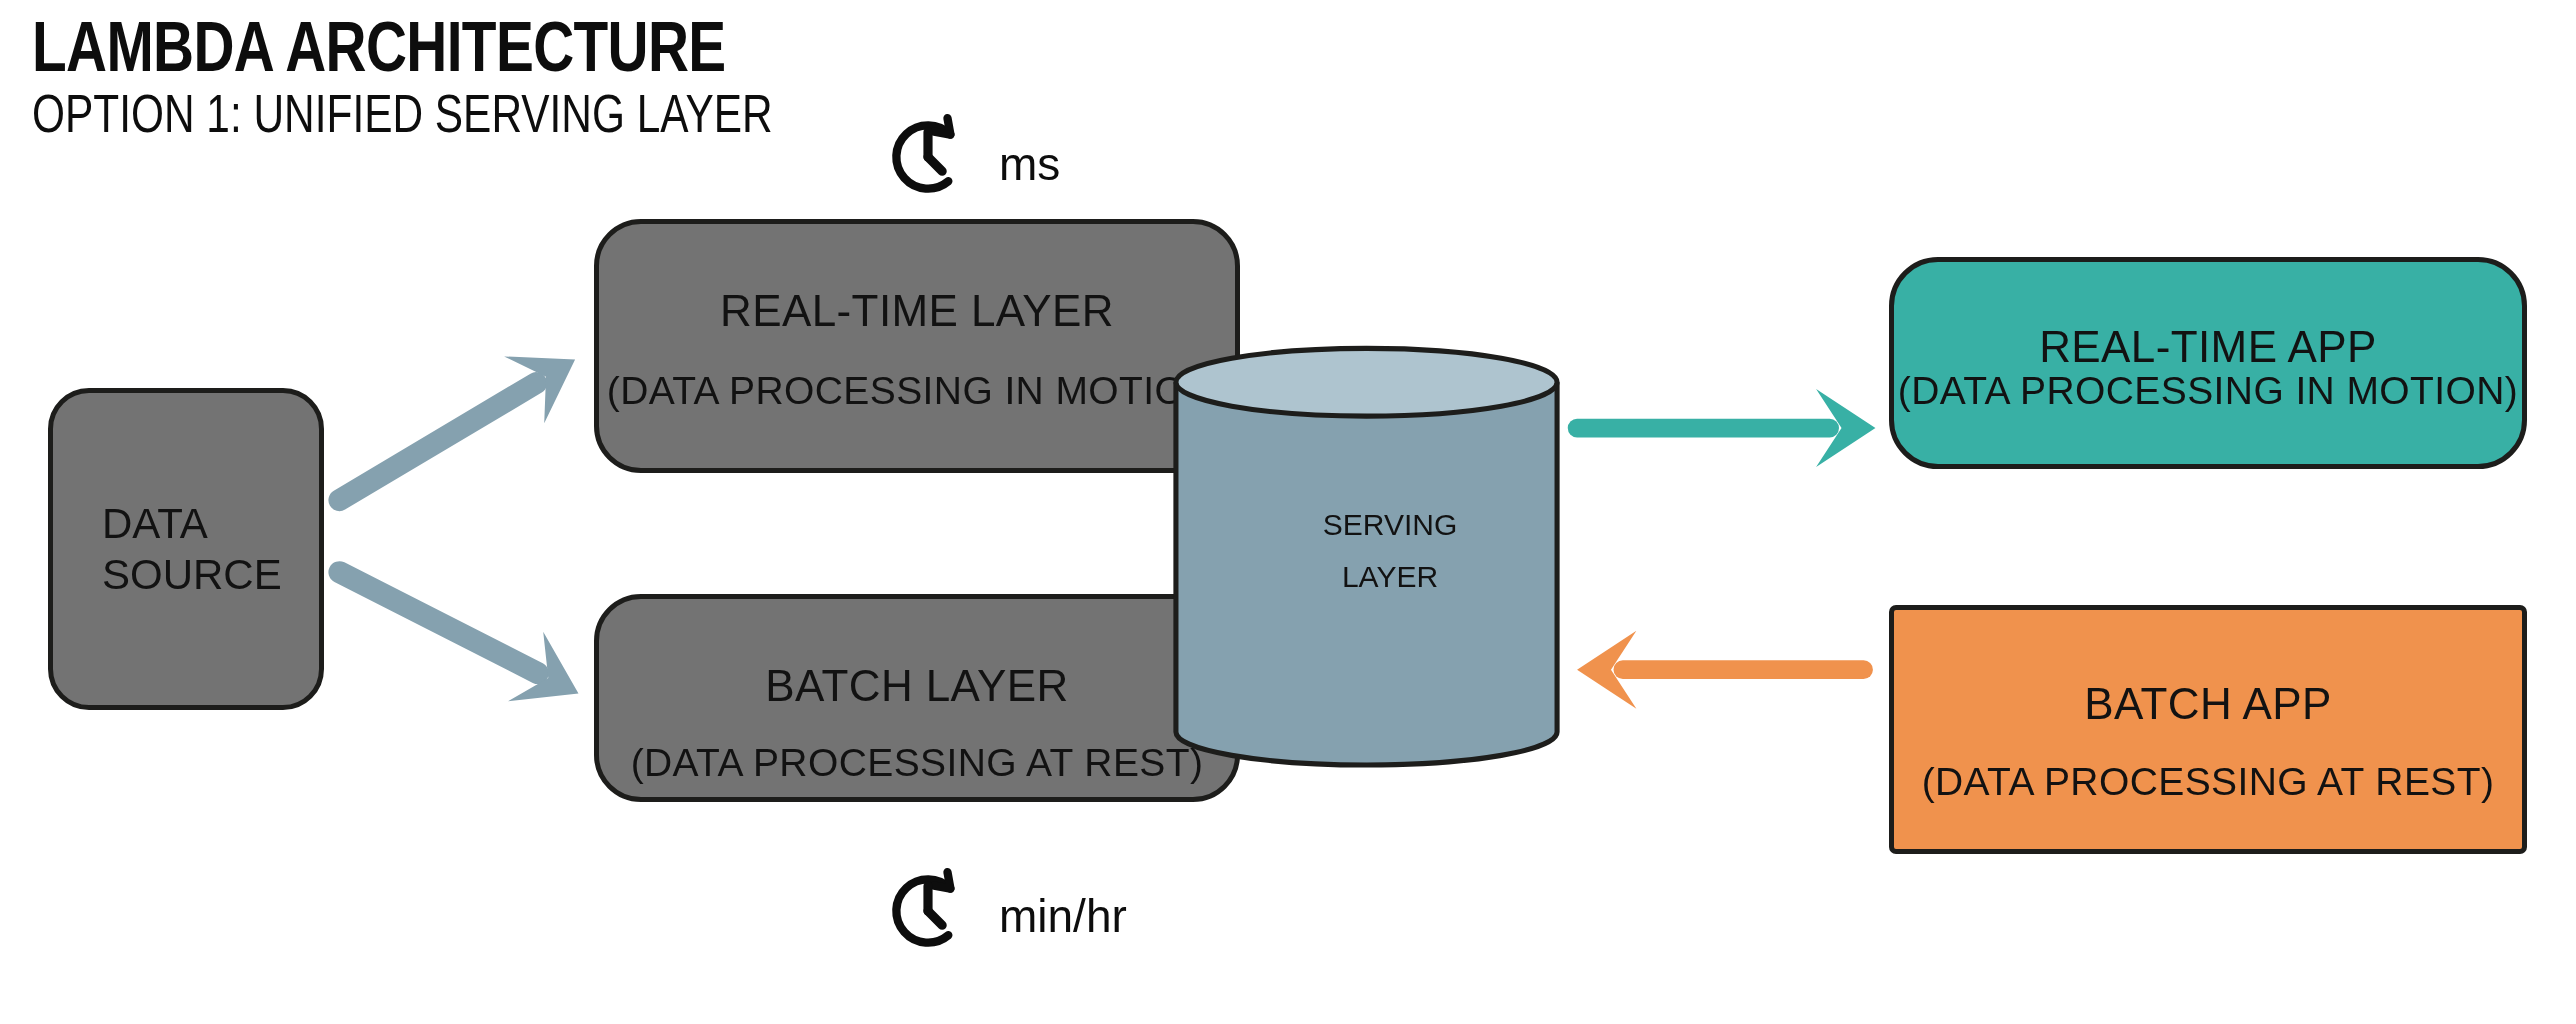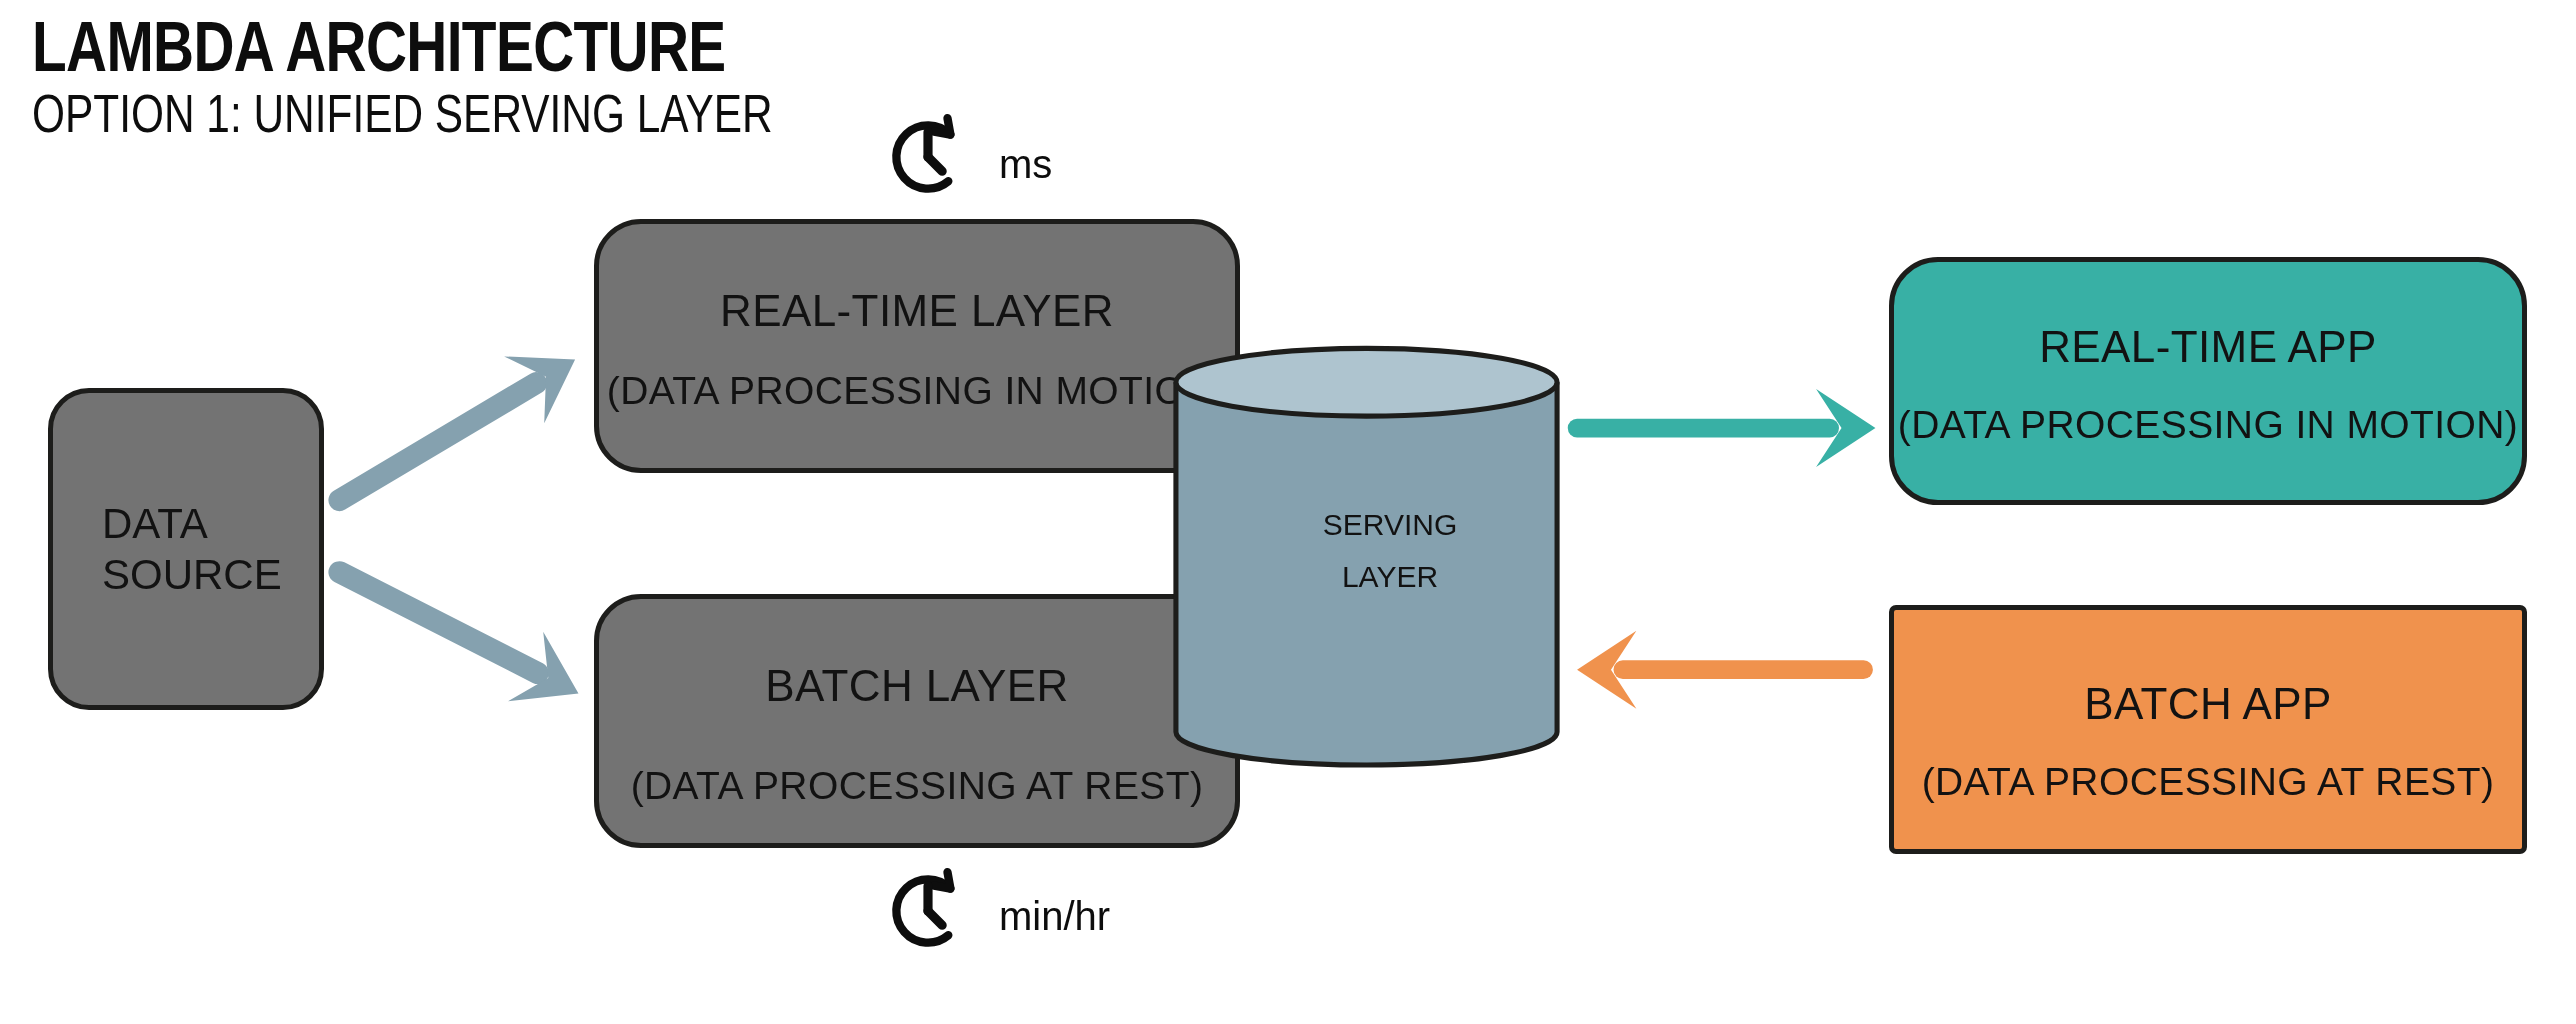--- a/index.html
+++ b/index.html
@@ -38,22 +38,22 @@
   .orange-node{background:#f0924d;}
   .node .node-title{
     font-size:44px;line-height:47px;font-weight:400;
     letter-spacing:0.4px;text-align:center;color:#121212;
   }
   .node .node-subtitle{
     font-size:39px;line-height:42px;font-weight:400;
     letter-spacing:0.4px;text-align:center;color:#121212;
   }
   #realtime-layer-box{left:594px;top:219px;width:646px;height:254px;border-radius:47px;padding-top:63px;row-gap:36px;}
-  #batch-layer-box{left:594px;top:594px;width:646px;height:254px;border-radius:47px;padding-top:63px;row-gap:56px;}
-  #realtime-app-box{left:1889px;top:257px;width:638px;height:248px;border-radius:49px;padding-top:61px;row-gap:34px;}
+  #batch-layer-box{left:594px;top:594px;width:646px;height:208px;border-radius:47px;padding-top:63px;row-gap:33px;}
+  #realtime-app-box{left:1889px;top:257px;width:638px;height:212px;border-radius:49px;padding-top:61px;}
   #batch-app-box{left:1889px;top:605px;width:638px;height:249px;border-radius:7px;padding-top:70px;row-gap:34px;}
   
   #data-source-box{
     left:48px;top:388px;width:276px;height:322px;border-radius:41px;
     justify-content:center;align-items:flex-start;
   }
   #data-source-box .node-label{
     font-size:42px;line-height:51px;padding-left:49px;width:153px;
     text-align:left;color:#121212;
   }
@@ -63,21 +63,21 @@
     position:absolute;left:1280px;top:499px;width:220px;z-index:6;
     font-size:30px;line-height:52px;text-align:center;color:#121212;
   }
   
   .arrows-svg{position:absolute;left:0;top:0;z-index:1;}
   
   .clock{position:absolute;z-index:3;}
   #clock-ms{left:878px;top:107px;}
   #clock-minhr{left:878px;top:861px;}
   .latency{
-    position:absolute;font-size:40px;line-height:54px;color:#0d0d0d;z-index:3;
+    position:absolute;font-size:46px;line-height:54px;color:#0d0d0d;z-index:3;
     white-space:nowrap;
   }
   #latency-ms{left:999px;top:137px;}
   #latency-minhr{left:999px;top:889px;}
 </style>
 </head>
 <body>
 
 <div class="canvas">
 

